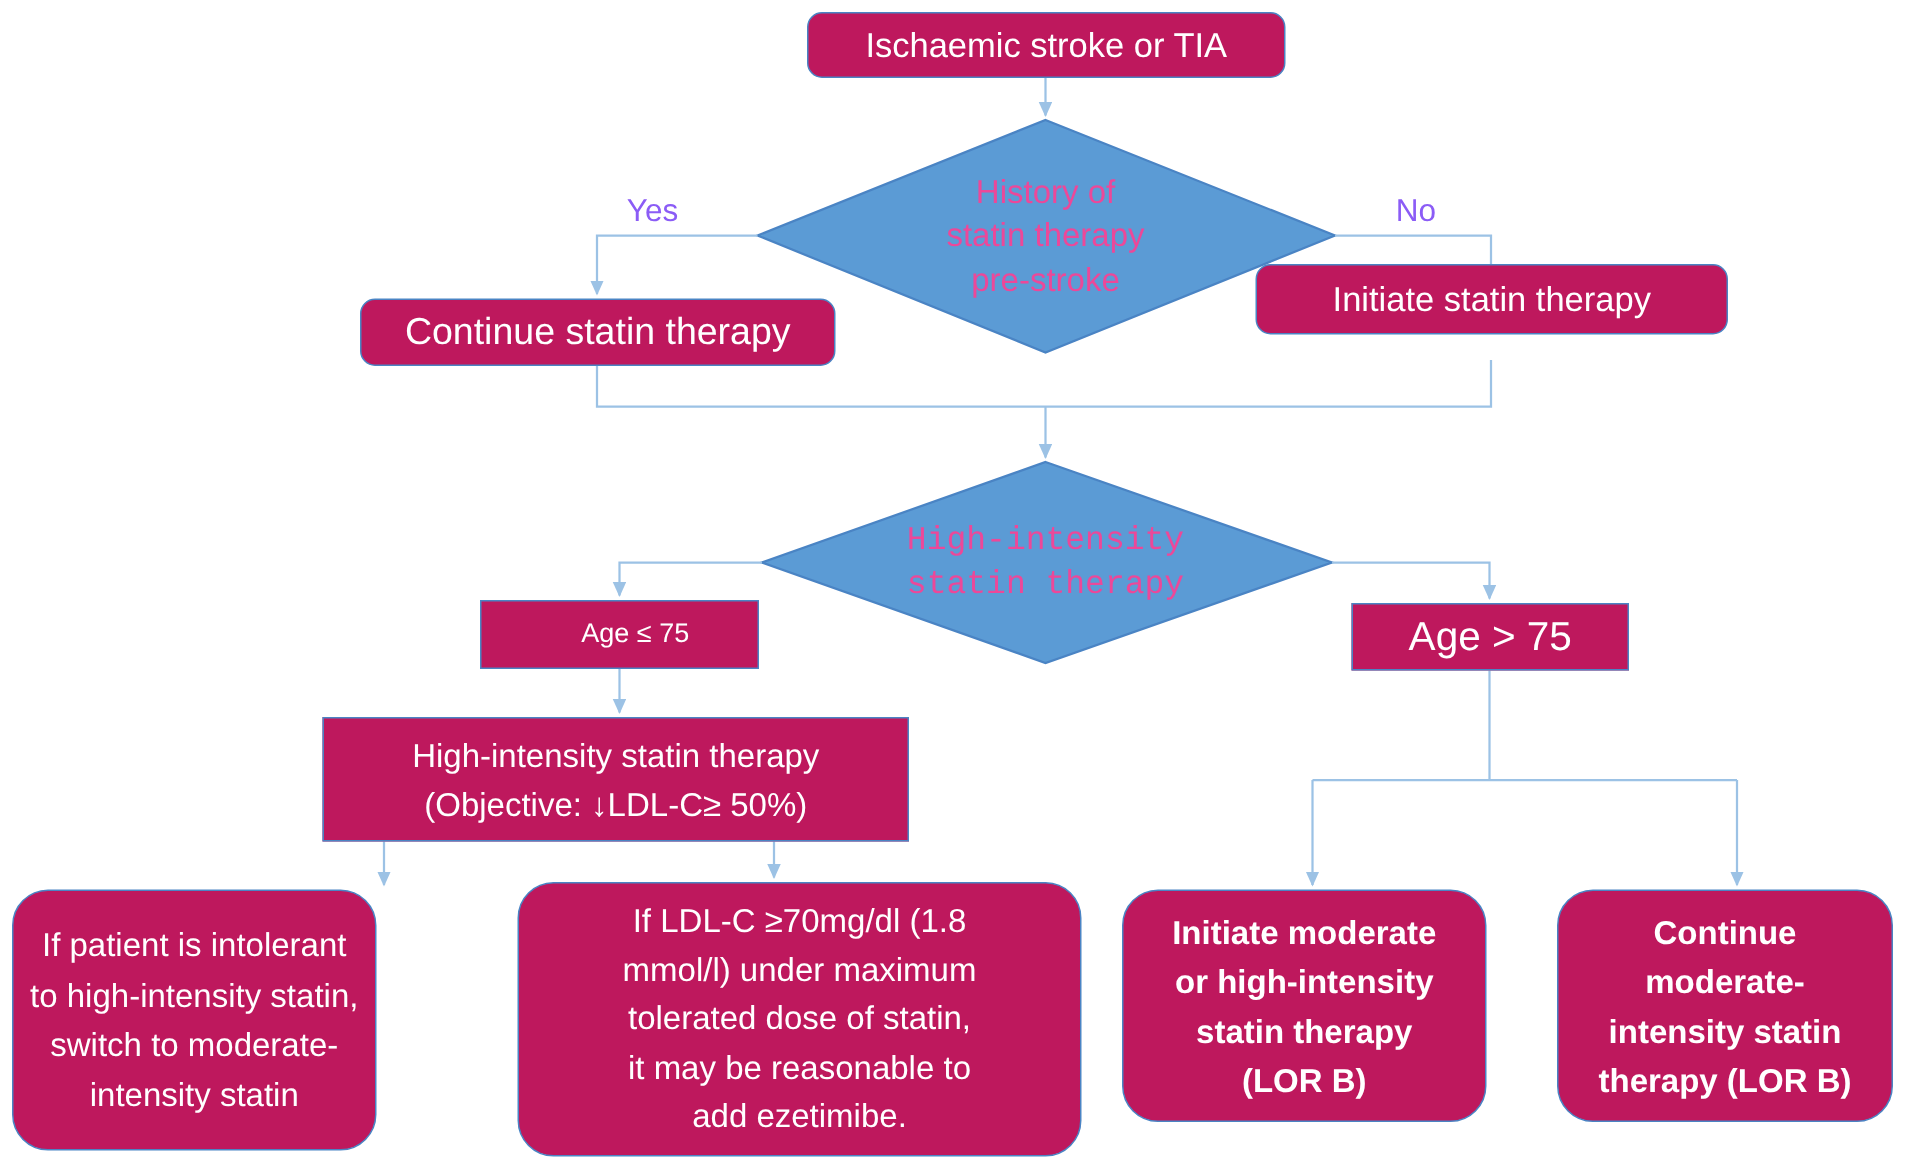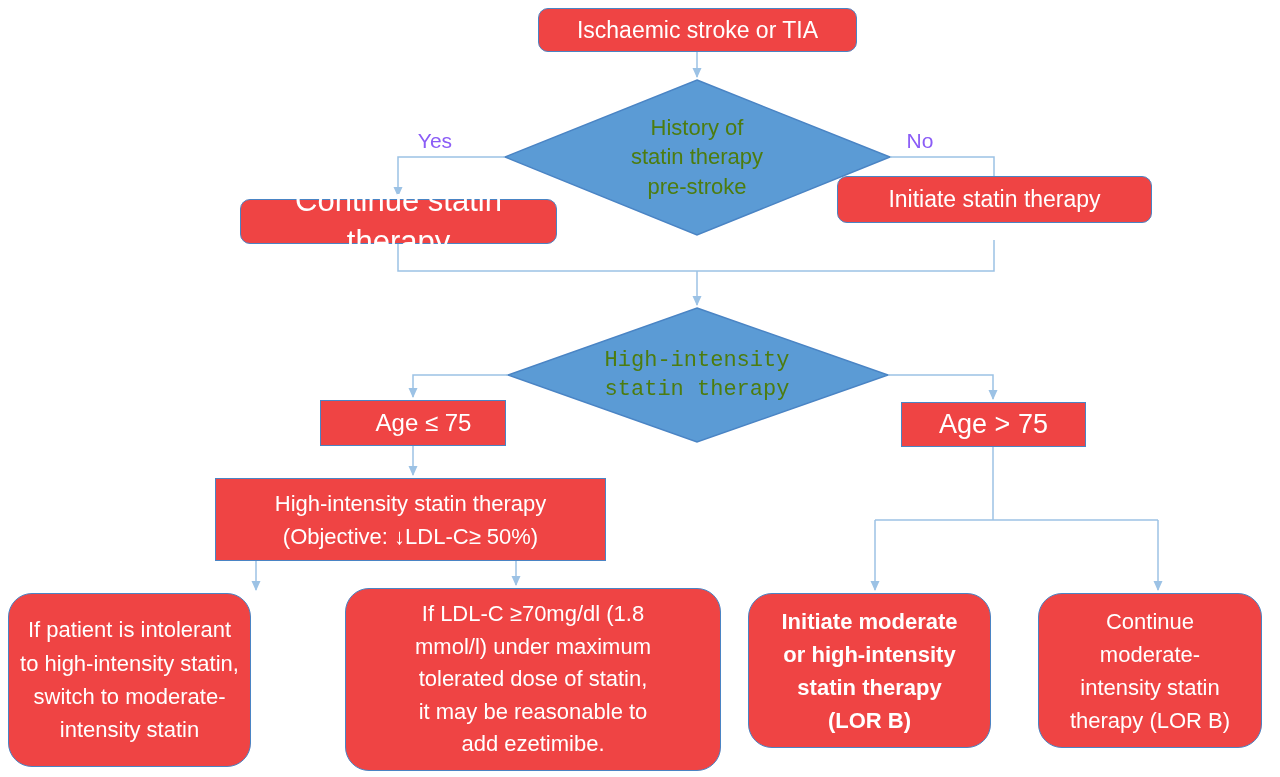--- a/index.html
+++ b/index.html
@@ -12,69 +12,69 @@
     overflow: hidden;
   }
   .wires {
     position: absolute;
     left: 0; top: 0;
     width: 1280px; height: 777px;
   }
   .node {
     position: absolute;
     box-sizing: border-box;
-    background: #ef4444;
+    background: #be185d;
     border: 1.5px solid #4A84C4;
     color: #ffffff;
     display: flex;
     align-items: center;
     justify-content: center;
     text-align: center;
     white-space: pre-line;
     font-size: 22px;
     line-height: 1.32;
   }
   .rounded-sm { border-radius: 10px; }
   .rounded-lg { border-radius: 24px; }
 
   .node-start          { left: 538px; top: 8px;   width: 319px; height: 44px; font-size: 23px; }
-  .node-continue       { left: 240px; top: 199px; width: 317px; height: 45px; font-size: 31px; }
+  .node-continue       { left: 240px; top: 199px; width: 317px; height: 45px; font-size: 25px; }
   .node-initiate       { left: 837px; top: 176px; width: 315px; height: 47px; font-size: 23px; }
-  .node-age-le         { left: 320px; top: 400px; width: 186px; height: 46px; font-size: 24px; padding-left: 21px; }
+  .node-age-le         { left: 320px; top: 400px; width: 186px; height: 46px; font-size: 18px; padding-left: 21px; }
   .node-age-gt         { left: 901px; top: 402px; width: 185px; height: 45px; font-size: 27px; }
   .node-objective      { left: 215px; top: 478px; width: 391px; height: 83px; line-height: 1.5; }
   .node-intolerant     { left: 8px;   top: 593px; width: 243px; height: 174px; line-height: 1.52; }
   .node-ezetimibe      { left: 345px; top: 588px; width: 376px; height: 183px; line-height: 1.48; }
   .node-init-moderate  { left: 748px; top: 593px; width: 243px; height: 155px; line-height: 1.5; font-weight: bold; }
-  .node-cont-moderate  { left: 1038px;top: 593px; width: 224px; height: 155px; line-height: 1.5; }
+  .node-cont-moderate  { left: 1038px;top: 593px; width: 224px; height: 155px; line-height: 1.5; font-weight: bold; }
 
   .diamond-text {
     position: absolute;
-    color: #4d7c0f;
+    color: #ec4899;
     display: flex;
     align-items: center;
     justify-content: center;
     text-align: center;
     white-space: pre-line;
     font-size: 22px;
     line-height: 1.32;
   }
   .d1-text { left: 547px; top: 103px; width: 300px; height: 108px; }
   .d2-text { left: 547px; top: 338px; width: 300px; height: 74px; font-family: Liberation Mono, monospace; }
 
   .branch-label {
     position: absolute;
     color: #8b5cf6;
     font-size: 21px;
     display: flex;
     align-items: center;
     justify-content: center;
   }
   .label-yes { left: 403px; top: 127px; width: 64px; height: 28px; }
-  .label-no  { left: 892px; top: 127px; width: 56px; height: 28px; }
+  .label-no  { left: 916px; top: 127px; width: 56px; height: 28px; }
 </style>
 </head>
 <body>
 
 <div class="canvas">
 
   <svg class="wires" viewBox="0 0 1280 777" aria-hidden="true">
     <defs>
       <marker id="arrow" markerUnits="userSpaceOnUse" markerWidth="12" markerHeight="11" refX="9" refY="4.5" orient="auto">
         <path d="M0,0 L10,4.5 L0,9 Z" fill="#9CC2E5"></path>

